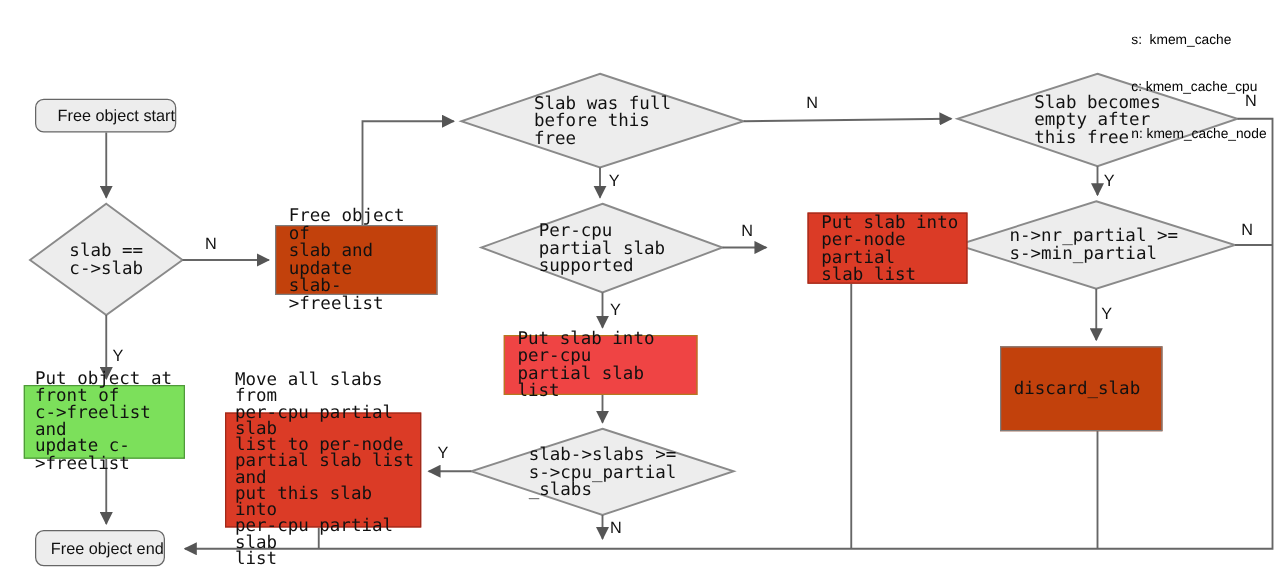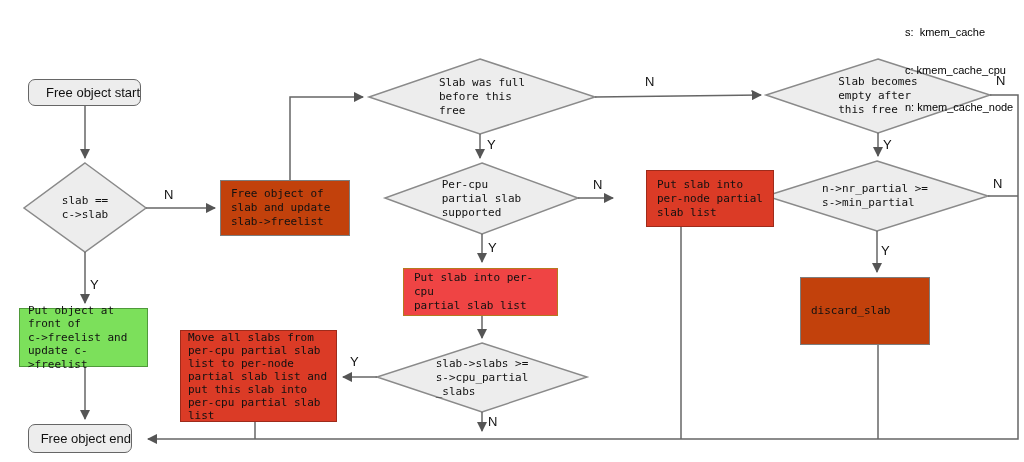--- a/index.html
+++ b/index.html
@@ -1,21 +1,21 @@
 <!DOCTYPE html>
 <html><head>
 <meta charset="utf-8">
 <style>
   html,body{margin:0;padding:0;background:#fff;}
   #canvas{position:relative;width:1024px;height:462px;background:#ffffff;overflow:hidden;
           font-family:"Liberation Sans",sans-serif;}
   #edges{position:absolute;left:0;top:0;z-index:0;}
   .node{position:absolute;z-index:2;box-sizing:border-box;border:1.5px solid #7d7d7d;
         display:flex;align-items:center;}
-  .mono{font-family:"DejaVu Sans Mono",monospace;font-size:11px;line-height:14px;
+  .mono{font-family:"DejaVu Sans Mono",monospace;font-size:14px;line-height:14px;
         white-space:pre-line;color:#111;text-align:left;}
   .gray{background:#c2410c;}
   .red{background:#db3b26;border-color:#9e2b1b;}
   .orange{background:#ef4444;border-color:#b5791f;}
   .green{background:#7ce05b;border-color:#4f9a3a;}
   .rounded{background:#ededed;border:1.5px solid #666;border-radius:7px;justify-content:flex-end;
            font-size:13px;color:#111;}
   .dtext{position:absolute;z-index:2;display:flex;align-items:center;justify-content:center;}
   .elabel{position:absolute;z-index:3;font-size:13px;color:#111;font-family:"Liberation Sans",sans-serif;}
   .legend{position:absolute;left:905px;top:1px;z-index:2;font-size:11px;line-height:12.5px;

